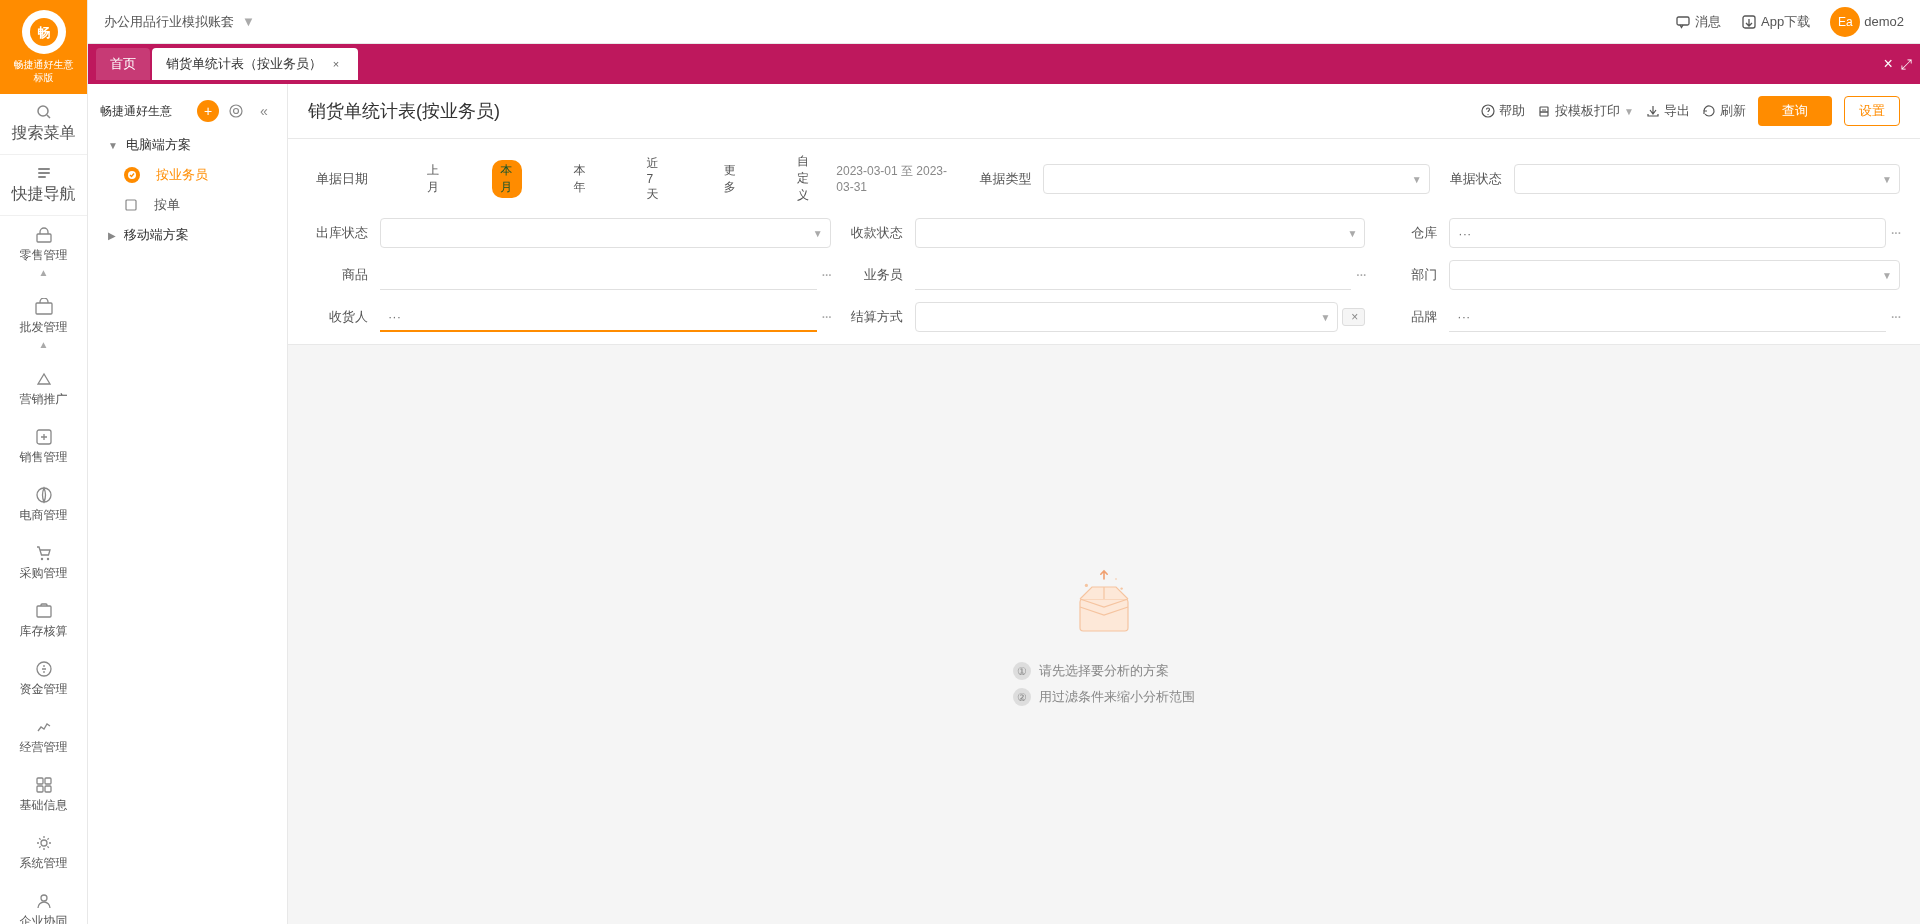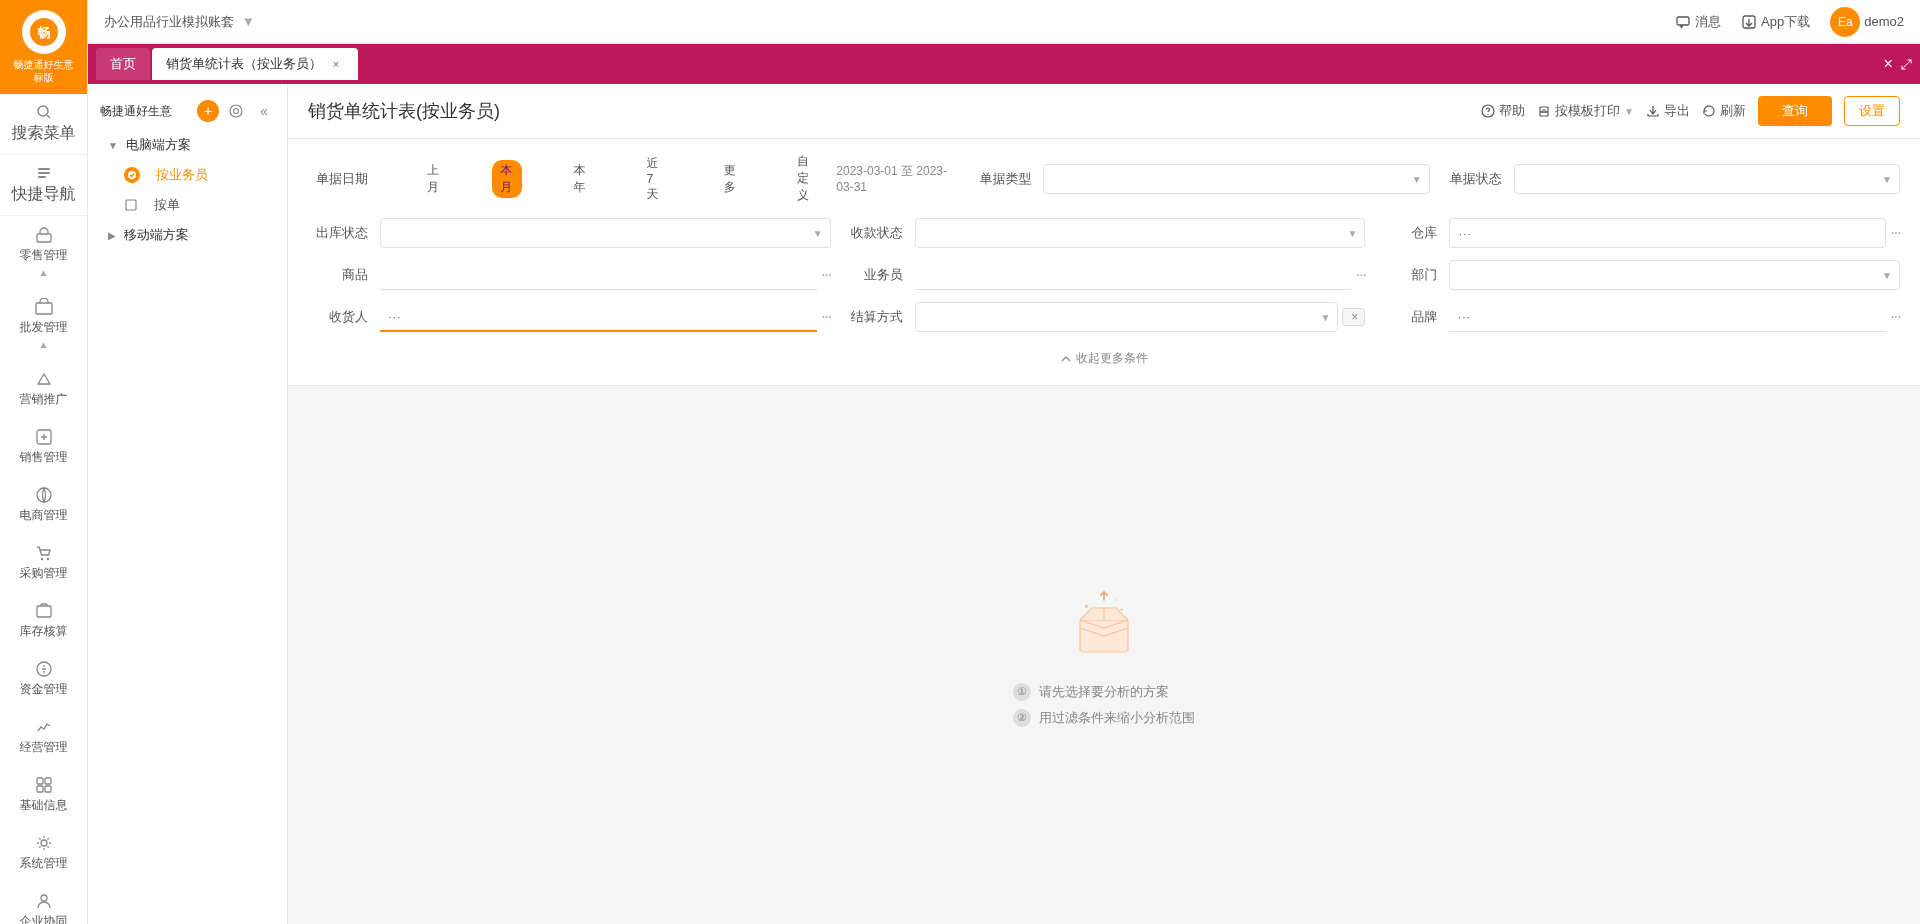--- a/index.html
+++ b/index.html
@@ -338,21 +338,21 @@
         </div>
       </div>
 
       <div class="filter-area">
 
         <div class="filter-row">
           <span class="filter-label">单据日期</span>
           <div style="display:flex;align-items:center;gap:6px;flex:1.5;">
             <div class="date-tabs">
               <span class="date-tab">上月</span>
-              <span class="date-tab active" style="background:#ff8c00;color:#701a75;border-radius:10px;padding:2px 8px;">本月</span>
+              <span class="date-tab active" style="background:#ff8c00;color:#14532d;border-radius:10px;padding:2px 8px;">本月</span>
               <span class="date-tab">本年</span>
               <span class="date-tab">近7天</span>
               <span class="date-tab">更多</span>
               <span class="date-tab">自定义</span>
             </div>
             <span class="date-range">2023-03-01 至 2023-03-31</span>
           </div>
           <span class="filter-label">单据类型</span>
           <div class="filter-select-wrap" style="flex:1;">
             <select class="filter-select">
@@ -423,28 +423,20 @@
               <span class="clear-tag-x">×</span>
             </div>
           </div>
           <span class="filter-label">品牌</span>
           <div class="filter-control" style="flex:1;">
             <input class="filter-input" style="border-top: none; border-right: none; border-left: none; border-image: initial; border-bottom: 1px solid rgb(224, 224, 224); border-radius: 0px;" placeholder="···">
             <span class="dots-btn">···</span>
           </div>
         </div>
 
-        <div style="display:flex;justify-content:center;margin-top:4px;">
-          <div class="collapse-btn">
-            <svg width="12" height="12" viewBox="0 0 12 12" fill="none">
-                <path d="M2 8l4-4 4 4" stroke="#888" stroke-width="1.3"></path>
-              </svg>
-            <span>收起更多条件</span>
-          </div>
-        </div>
       </div>
 
       <div class="data-area">
         <div class="empty-state">
           <div class="empty-icon">
             
             <svg class="empty-box" viewBox="0 0 100 100" fill="none">
 
               <rect x="20" y="45" width="60" height="40" rx="4" fill="#fde8d8" stroke="#f5c4a0" stroke-width="1.5"></rect>
               <path d="M20 55 L50 65 L80 55" stroke="#f5c4a0" stroke-width="1.5"></path>

